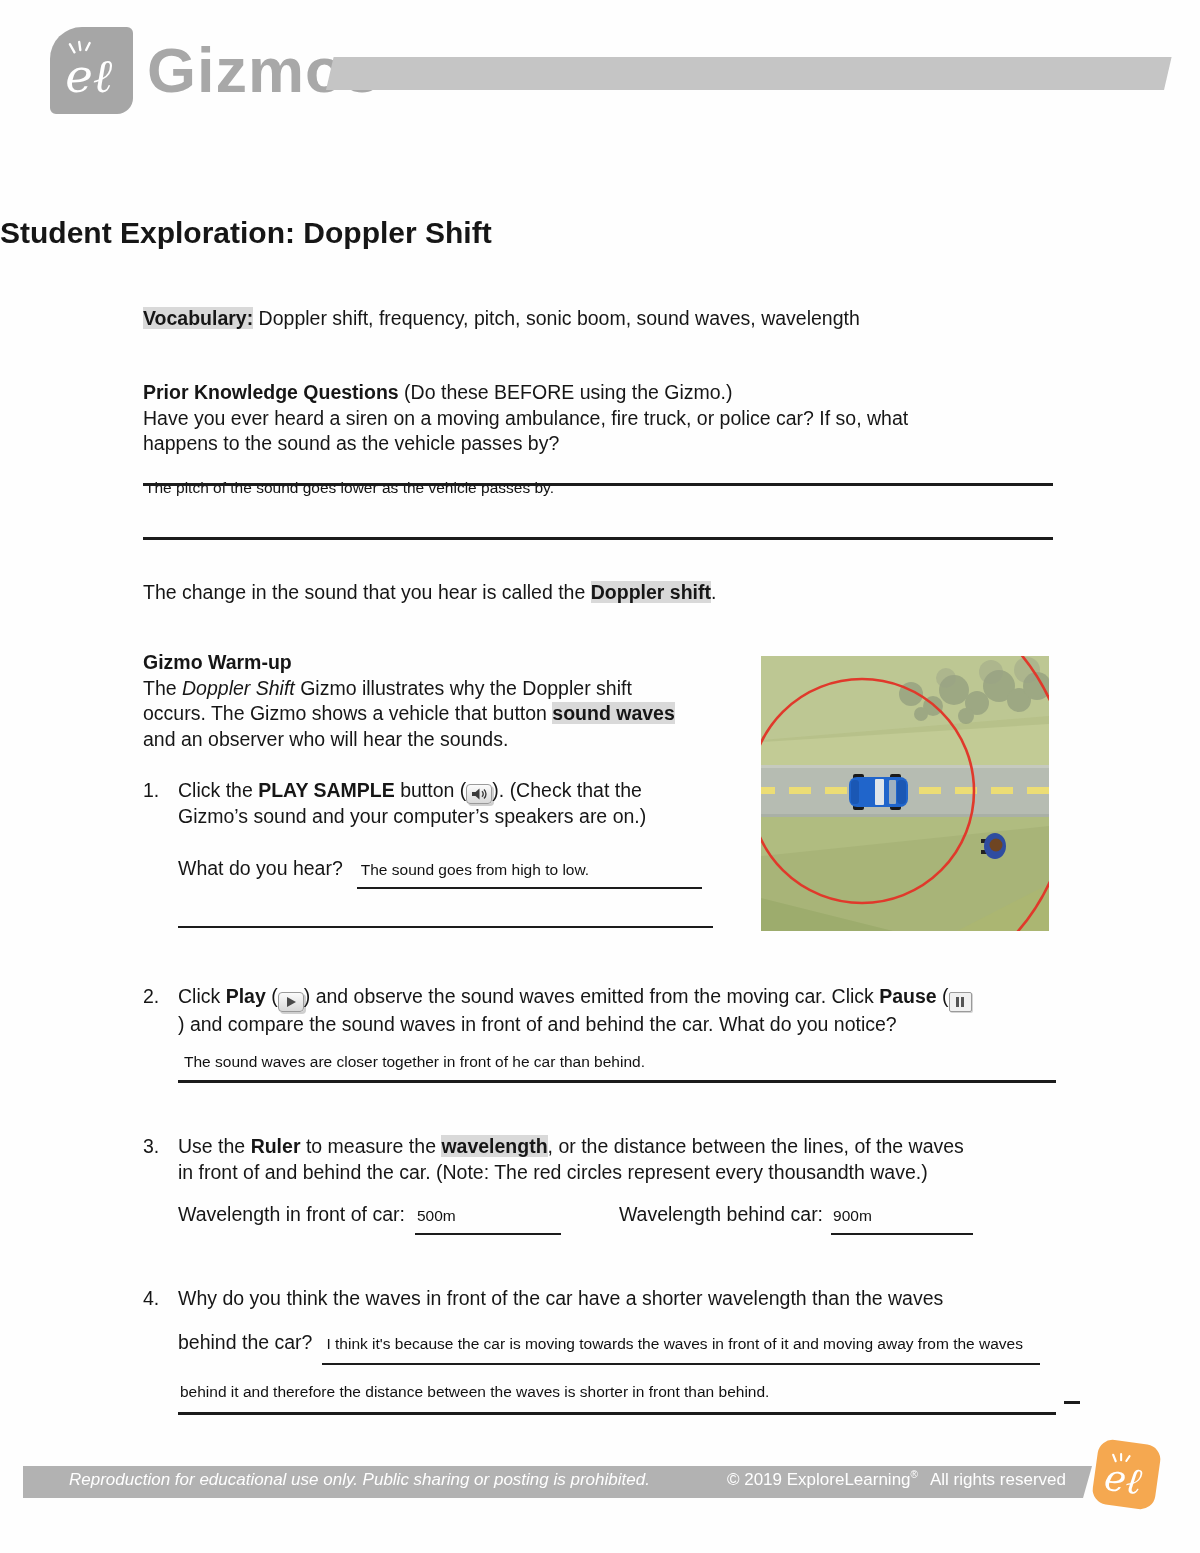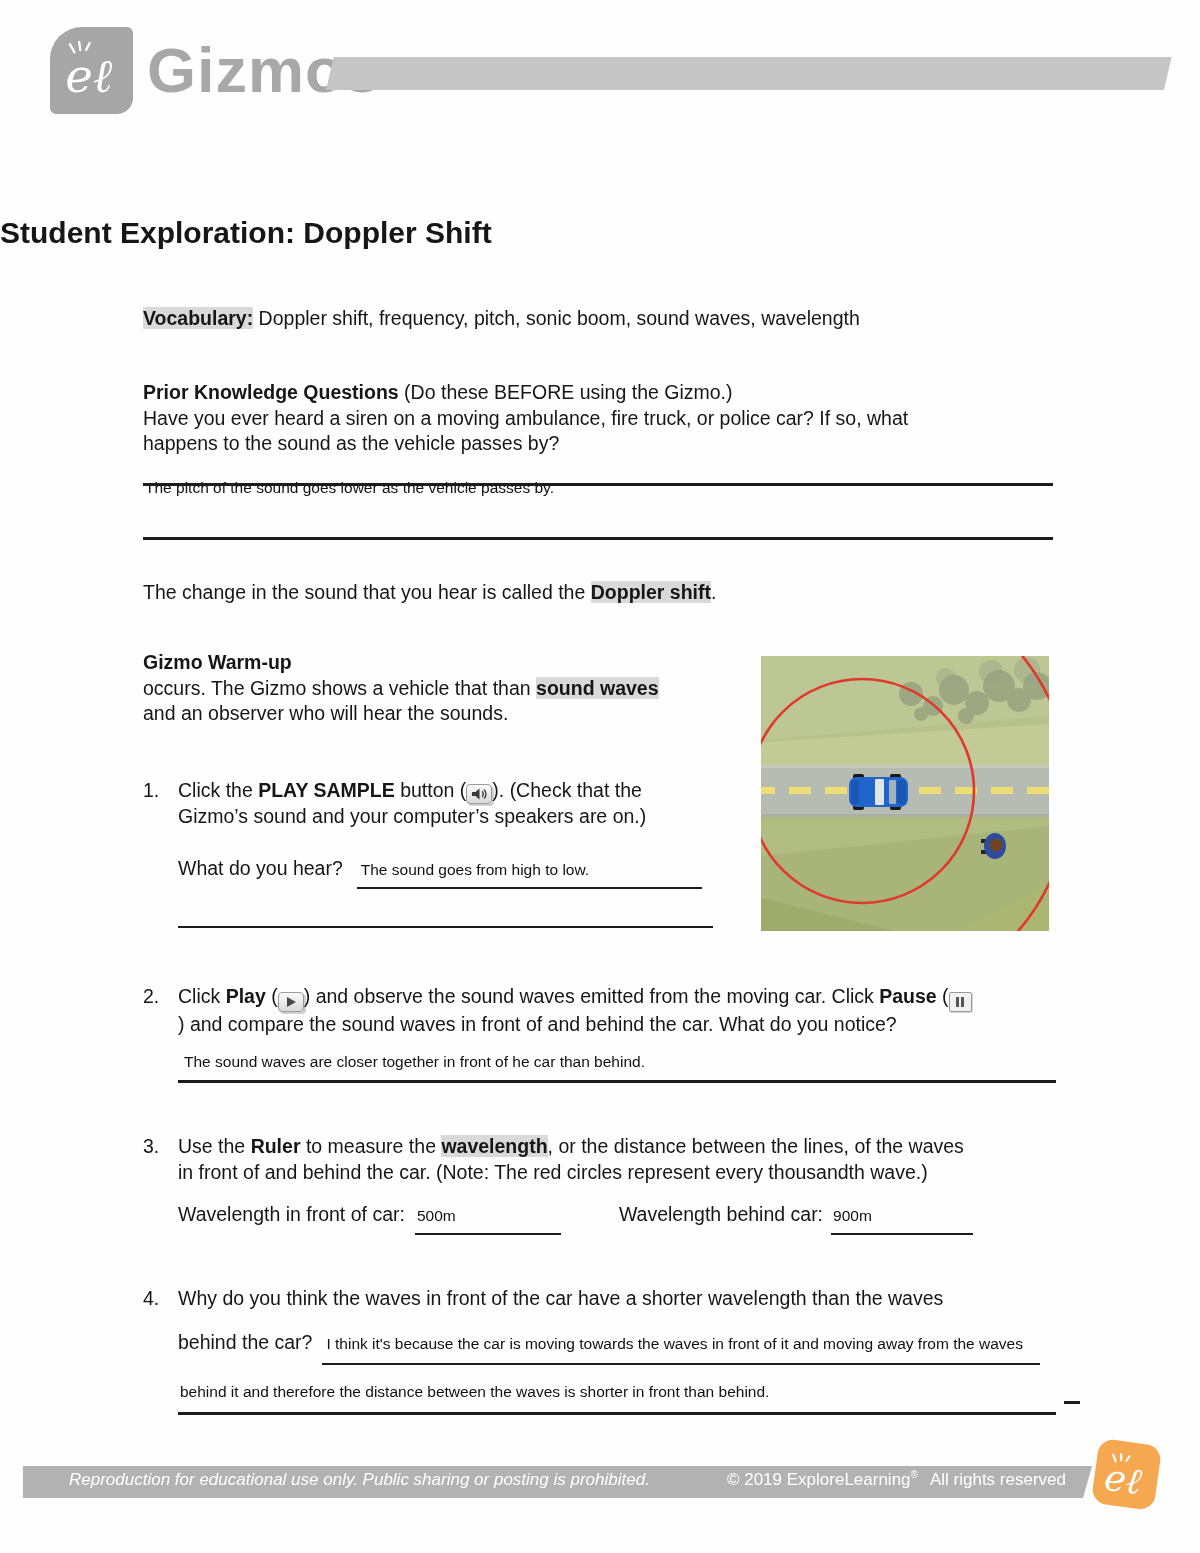--- a/index.html
+++ b/index.html
@@ -96,21 +96,22 @@
     <div class="abs rule" style="left:0; top:103px; width:910px;"></div>
     <div class="abs rule" style="left:0; top:157px; width:910px;"></div>
   </div>
 
   <div class="block body-text" style="left:143px; top:580px; width:950px;">
     <span>The change in the sound that you hear is called the </span><b class="hl term">Doppler shift</b><span>.</span>
   </div>
 
   <div class="block body-text" style="left:143px; top:650px; width:620px;">
     <div><b>Gizmo Warm-up</b></div>
-    <div><span>occurs. The Gizmo shows a vehicle that than </span><b class="hl term">sound waves</b></div>
+    <div><span>The </span><i>Doppler Shift</i><span> Gizmo illustrates why the Doppler shift</span></div>
+    <div><span>occurs. The Gizmo shows a vehicle that button </span><b class="hl term">sound waves</b></div>
     <div>and an observer who will hear the sounds.</div>
   </div>
 
   <svg class="gizmo-img" viewBox="0 0 288 275">
     <rect x="0" y="0" width="288" height="275" fill="#b7c18a"></rect>
     <polygon points="0,0 288,0 288,60 0,84" fill="#bec893" opacity="0.9"></polygon>
     <polygon points="0,86 288,68 288,109 0,109" fill="#c2cb95"></polygon>
     <rect x="0" y="161" width="288" height="114" fill="#b0bc80"></rect>
     <polygon points="0,200 288,170 288,275 0,275" fill="#a8b478"></polygon>
     <polygon points="0,242 132,275 0,275" fill="#9dac6d"></polygon>

